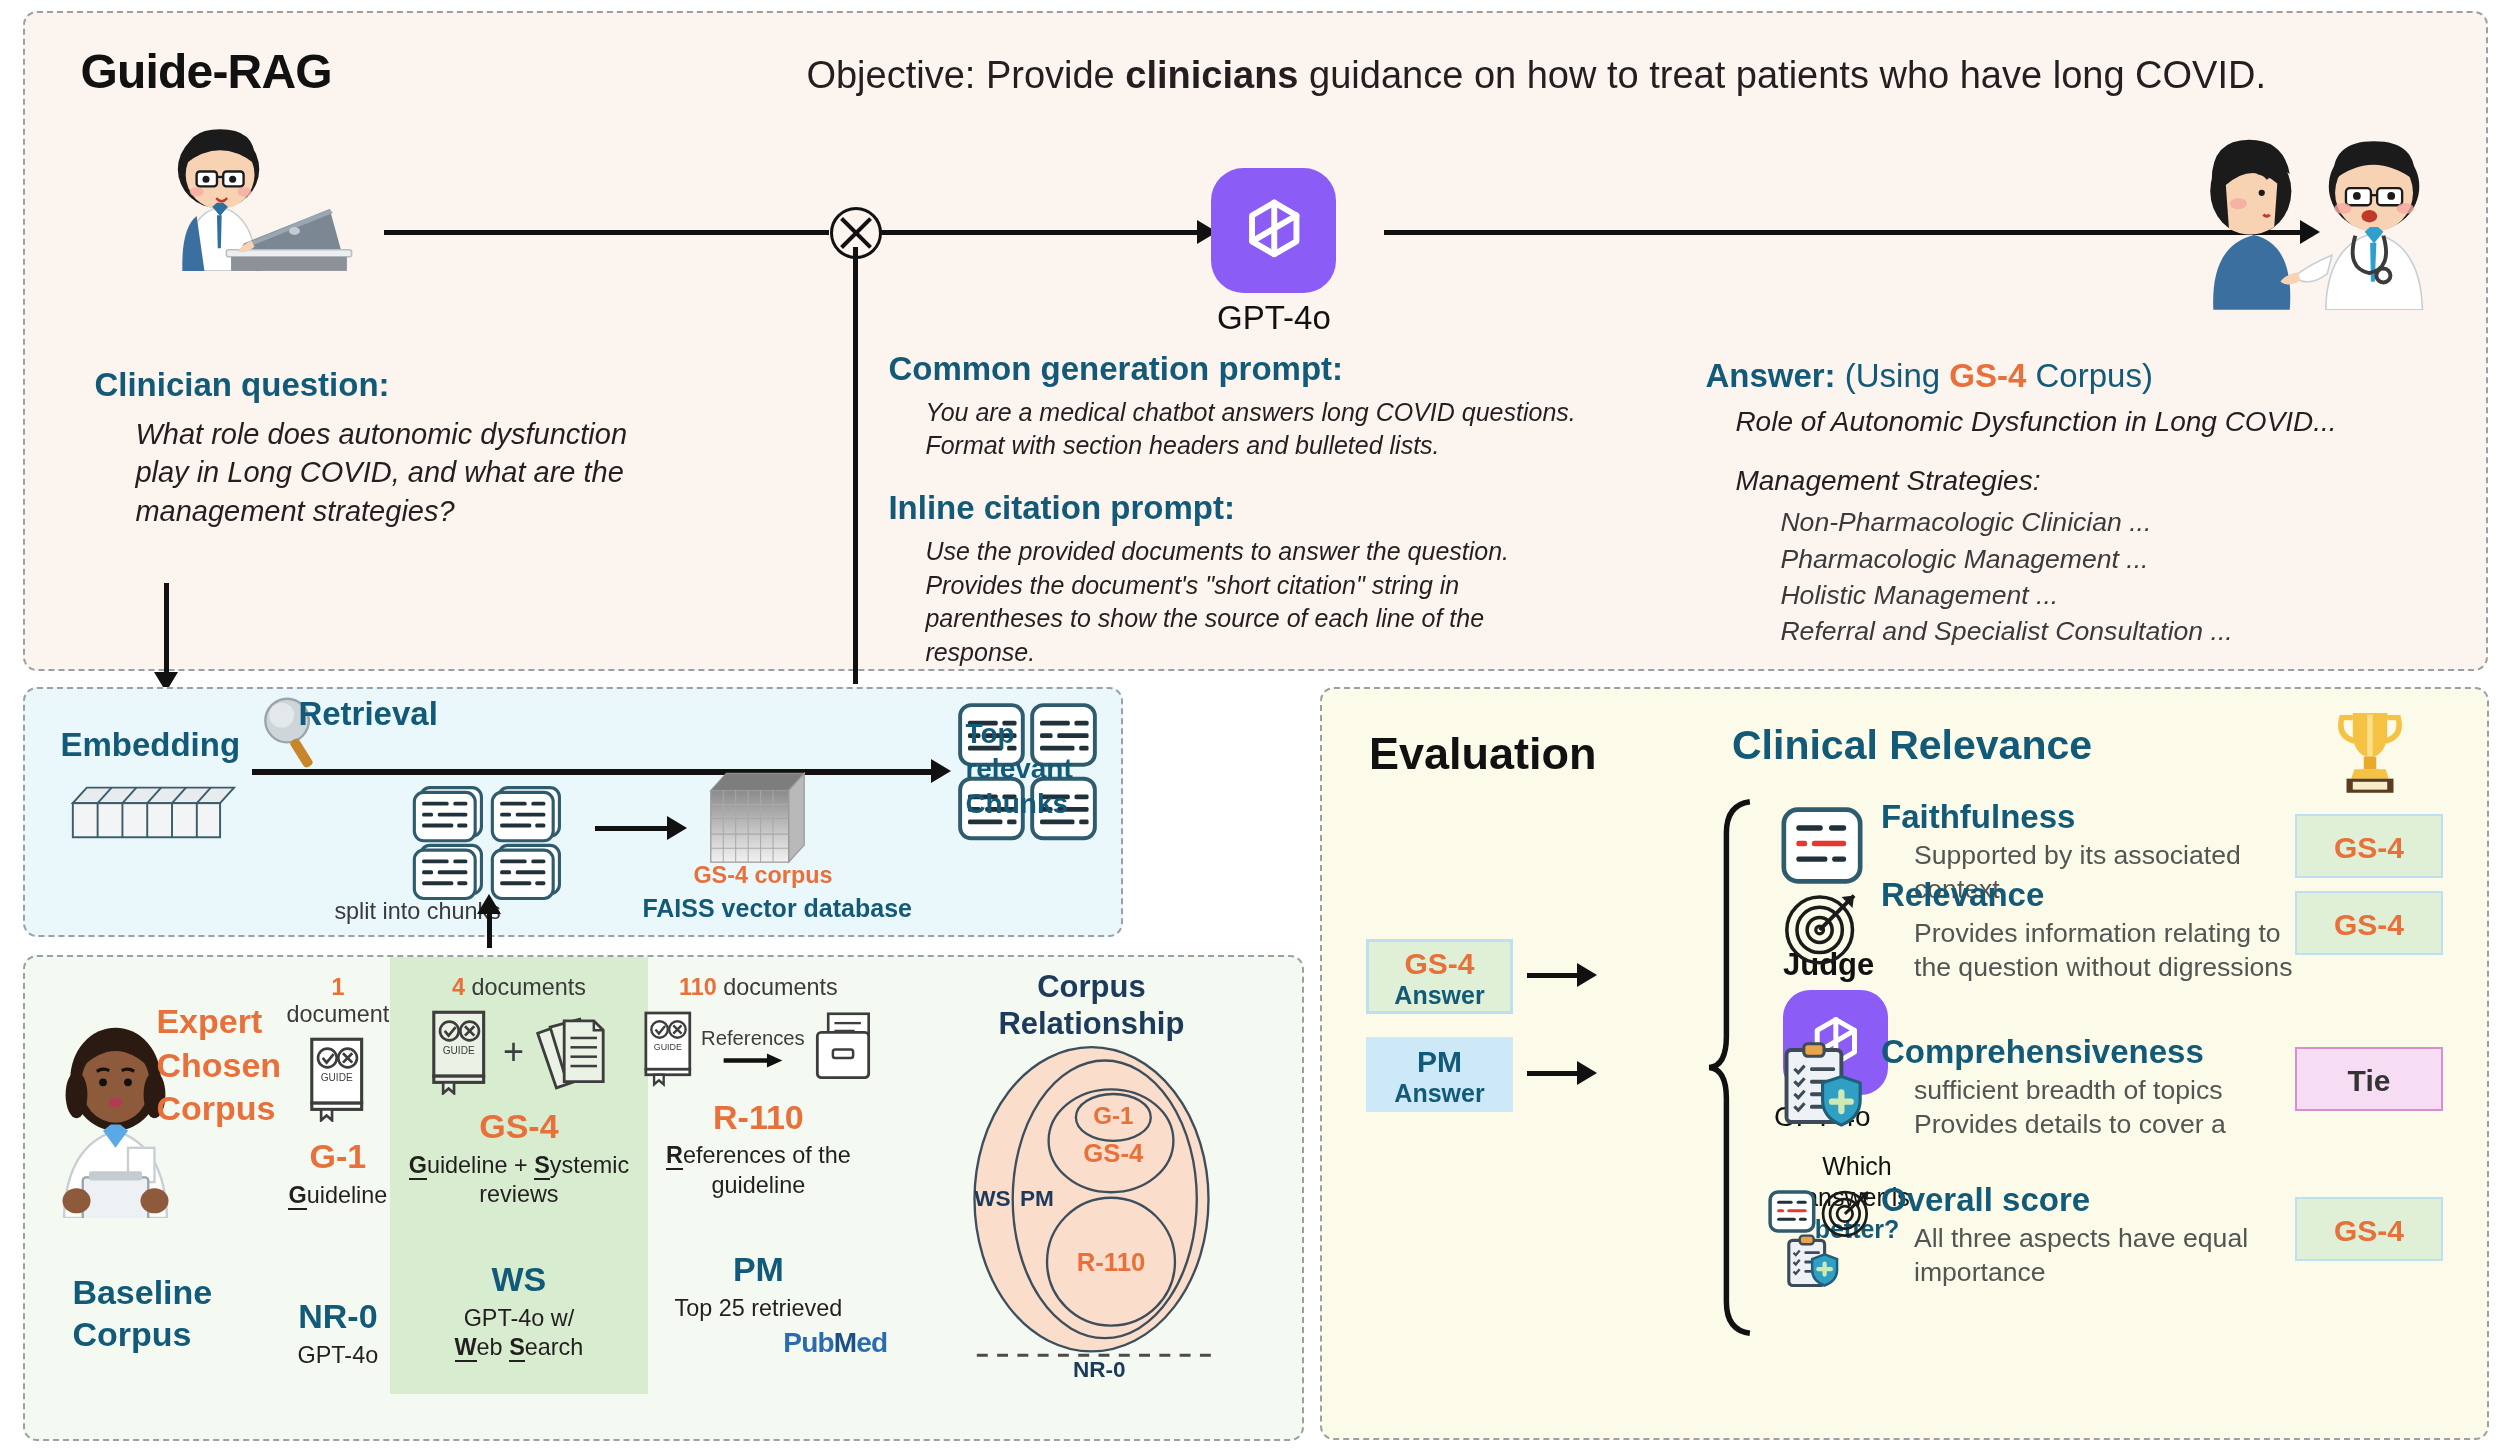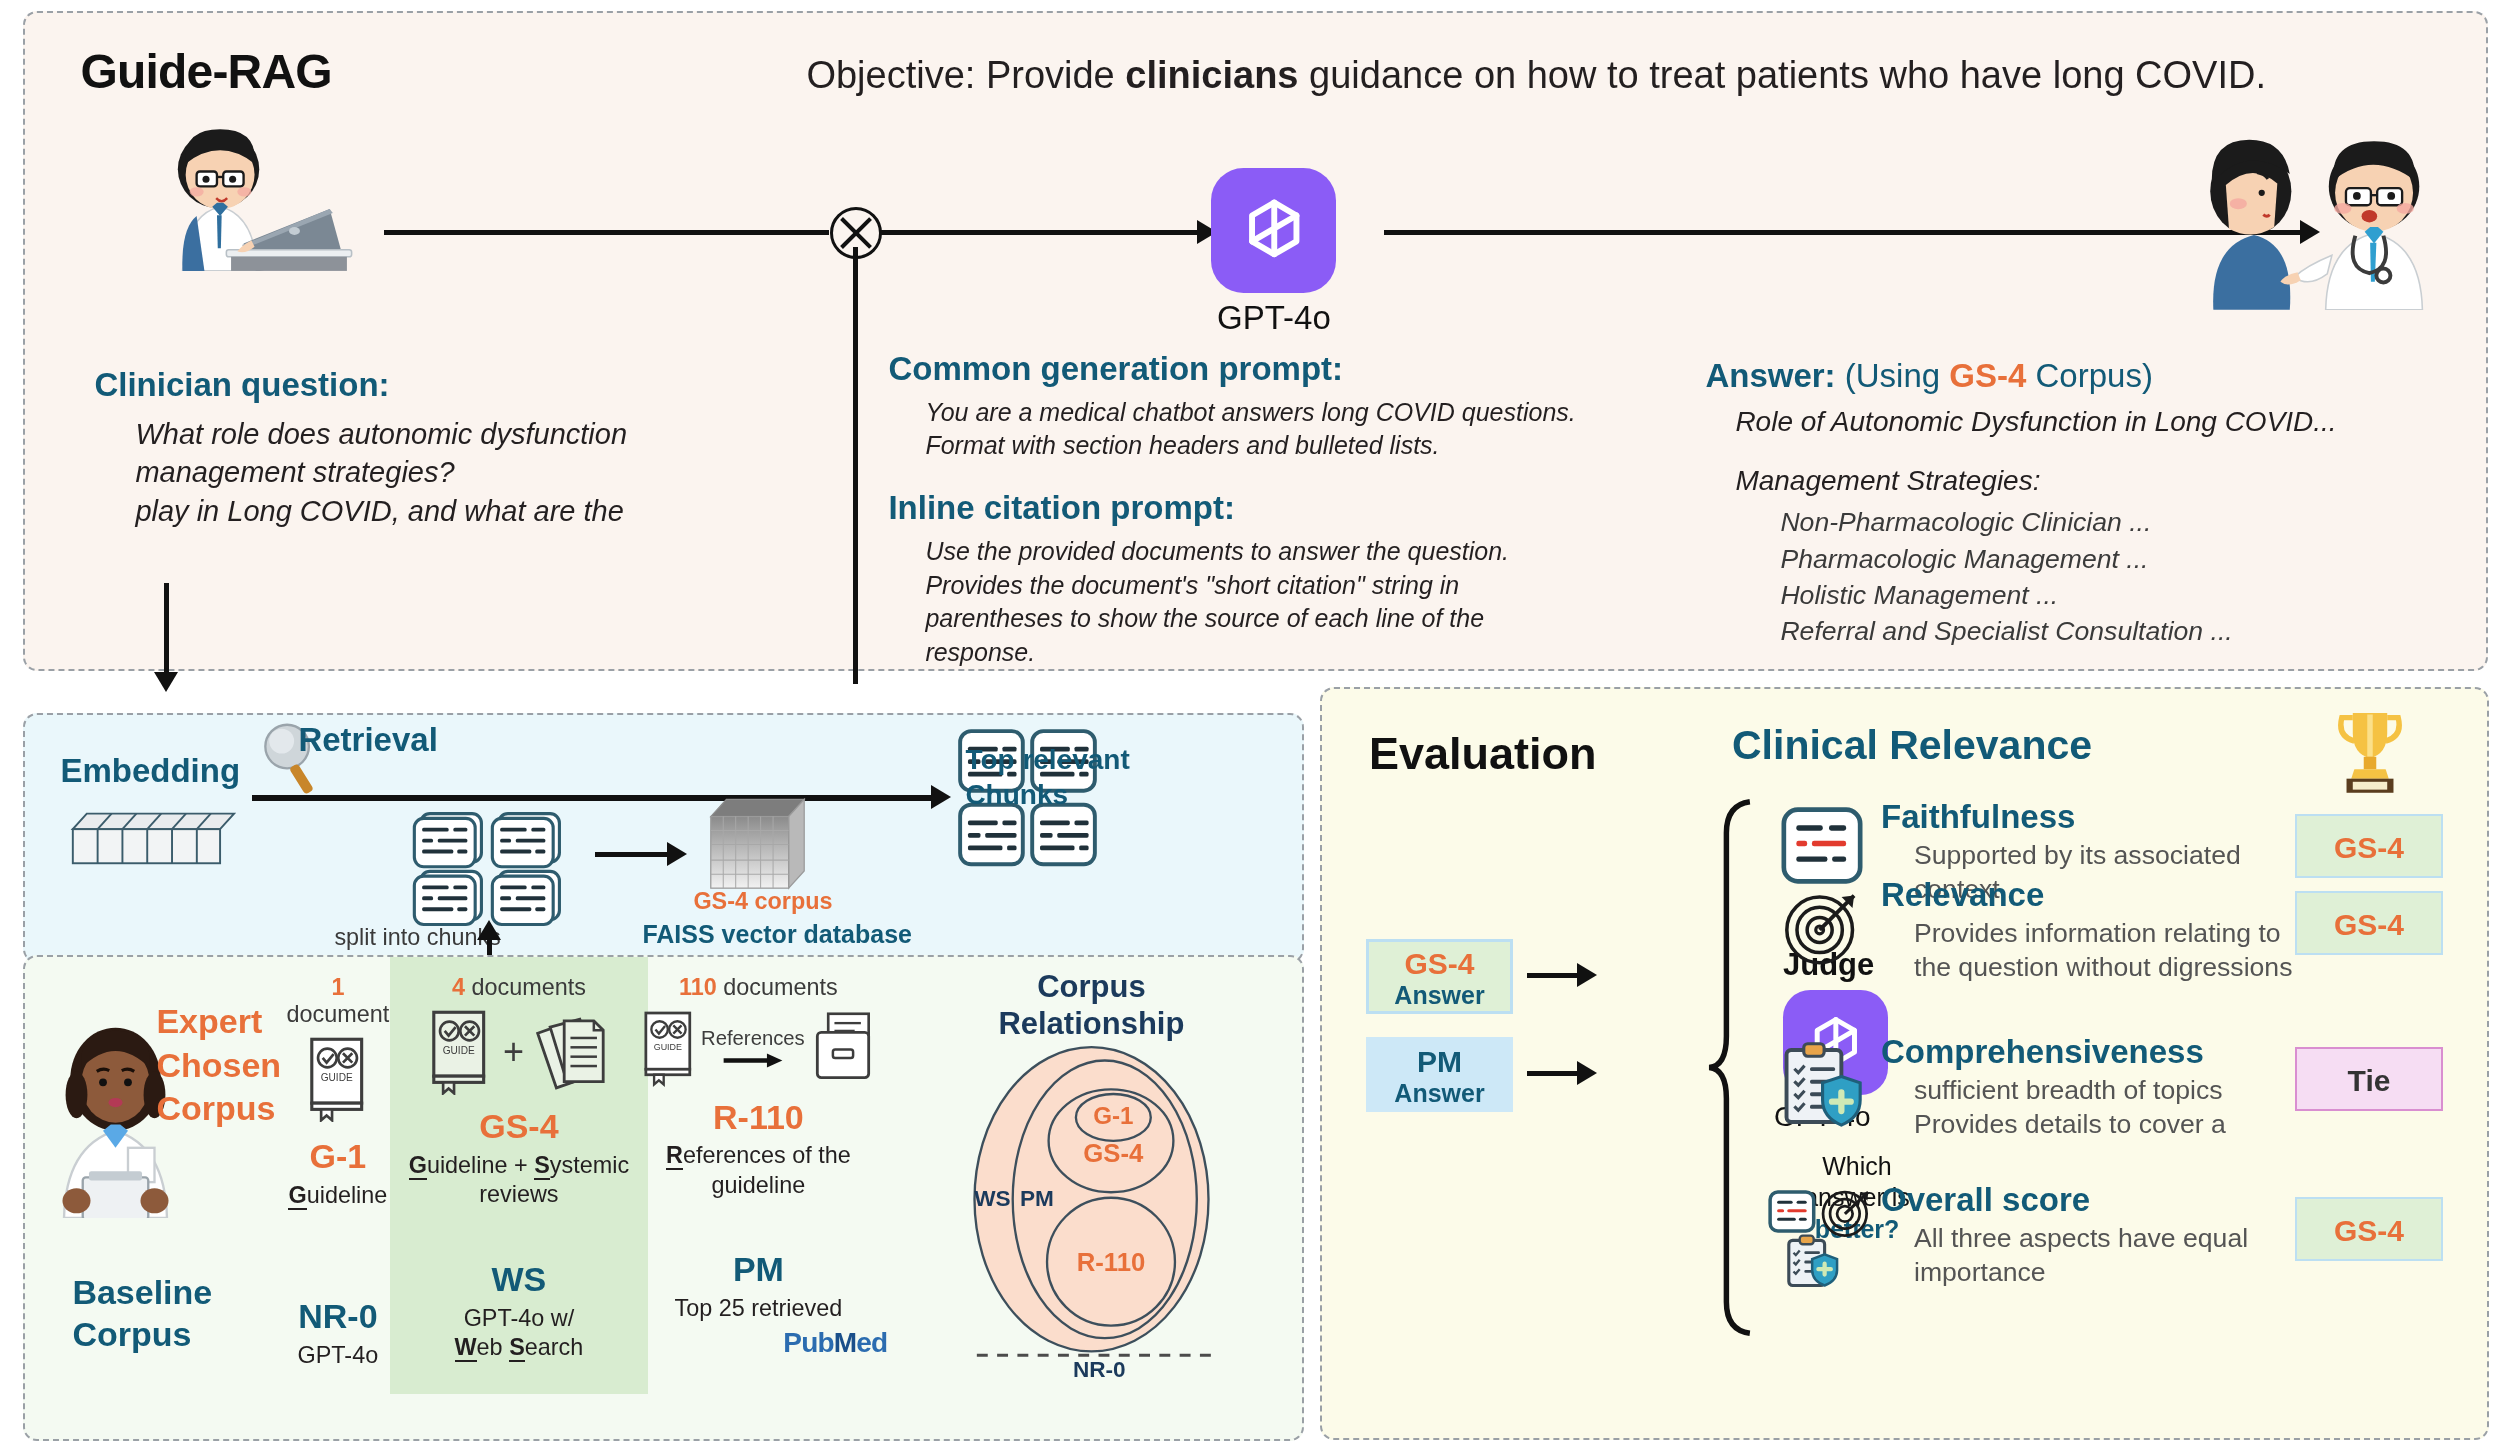--- a/index.html
+++ b/index.html
@@ -49,21 +49,21 @@
 
   #answer-block { position:absolute; left:1680px; top:344px; width:797px; }
   #ans-head { font-size:33px; }
   #ans-head .c1 { color:#125a77; }
   #ans-head .c2 { color:#e8703a; }
   #ans-title { margin-top:11px; margin-left:30px; font-size:28px; color:#231f20; }
   #ans-mg { margin-top:26.6px; margin-left:30px; font-size:28px; color:#231f20; }
   .ans-item { margin-left:75px; font-size:26.6px; color:#3a3a3a; line-height:1.36; }
 
   
-  #panel-retrieval { left:23.4px; top:713px; width:1281px; height:250px; background:#eaf7fb; }
+  #panel-retrieval { left:23.4px; top:687px; width:1100px; height:250px; background:#eaf7fb; }
   .lbl-teal { color:#125a77; font-weight:bold; }
   #embedding-lbl { position:absolute; left:35px; top:37px; font-size:33px; }
   #retrieval-lbl { position:absolute; left:273px; top:6.2px; font-size:33px; }
   #toprel-lbl { position:absolute; left:940px; top:26.6px; font-size:28px; line-height:1.25; }
   #gs4corpus-lbl { position:absolute; left:668px; top:173px; font-size:23.4px; font-weight:bold; color:#e8703a; }
   #faiss-lbl { position:absolute; left:617px; top:205px; font-size:25px; font-weight:bold; color:#125a77; }
   #split-lbl { position:absolute; left:309px; top:209px; font-size:23.4px; color:#3a3a3a; }
 
   
   #panel-corpus { left:23.4px; top:955px; width:1281px; height:486px; background:#f4faf2; }
@@ -184,22 +184,22 @@
     <path d="M244 125 q-12 42 18 48 q30 -6 18 -48" stroke="#3b3b3b" stroke-width="5" fill="none"></path>
     <circle cx="280" cy="176" r="9" fill="none" stroke="#3b3b3b" stroke-width="5"></circle>
     <path d="M214 150 q-34 14 -48 28 q18 14 42 -4z" fill="#fff" stroke="#c9ced2" stroke-width="2"></path>
     <path d="M170 172 q-18 4 -22 12 q10 8 26 -2z" fill="#f7d2b3"></path>
   </svg>
 
   <div id="q-block">
     <div id="q-head" class="sec-head">Clinician question:</div>
     <div id="q-text" class="ital">
       <div>What role does autonomic dysfunction</div>
+      <div>play in Long COVID, and what are the</div>
       <div>management strategies?</div>
-      <div>play in Long COVID, and what are the</div>
     </div>
   </div>
 
   <div class="vline" style="left:139px; top:570px; width:4.7px; height:92px;"></div>
   <div class="arrowhead-d" style="left:129px; top:659px;"></div>
 
   <div class="vline" style="left:828px; top:234px; height:437px;"></div>
 
   <div id="prompt-block">
     <div class="p-head sec-head">Common generation prompt:</div>

